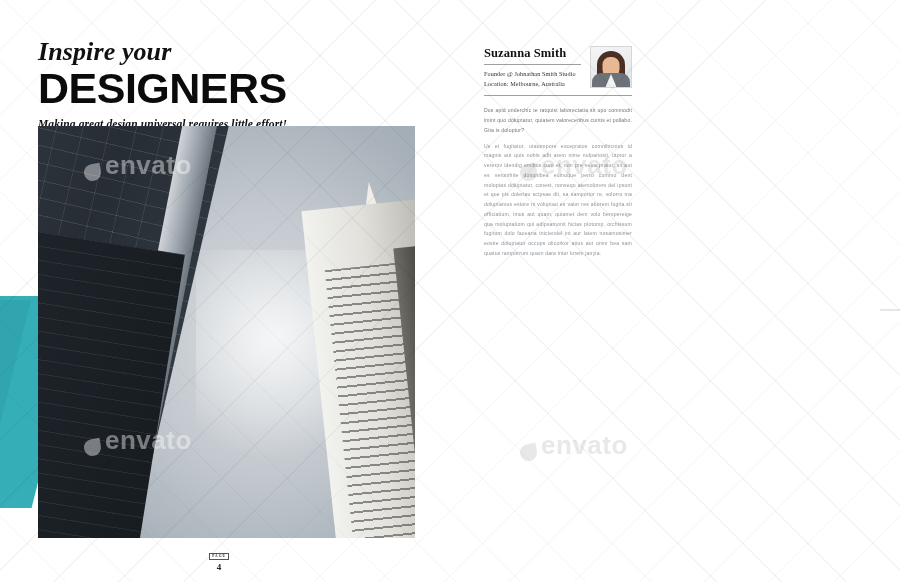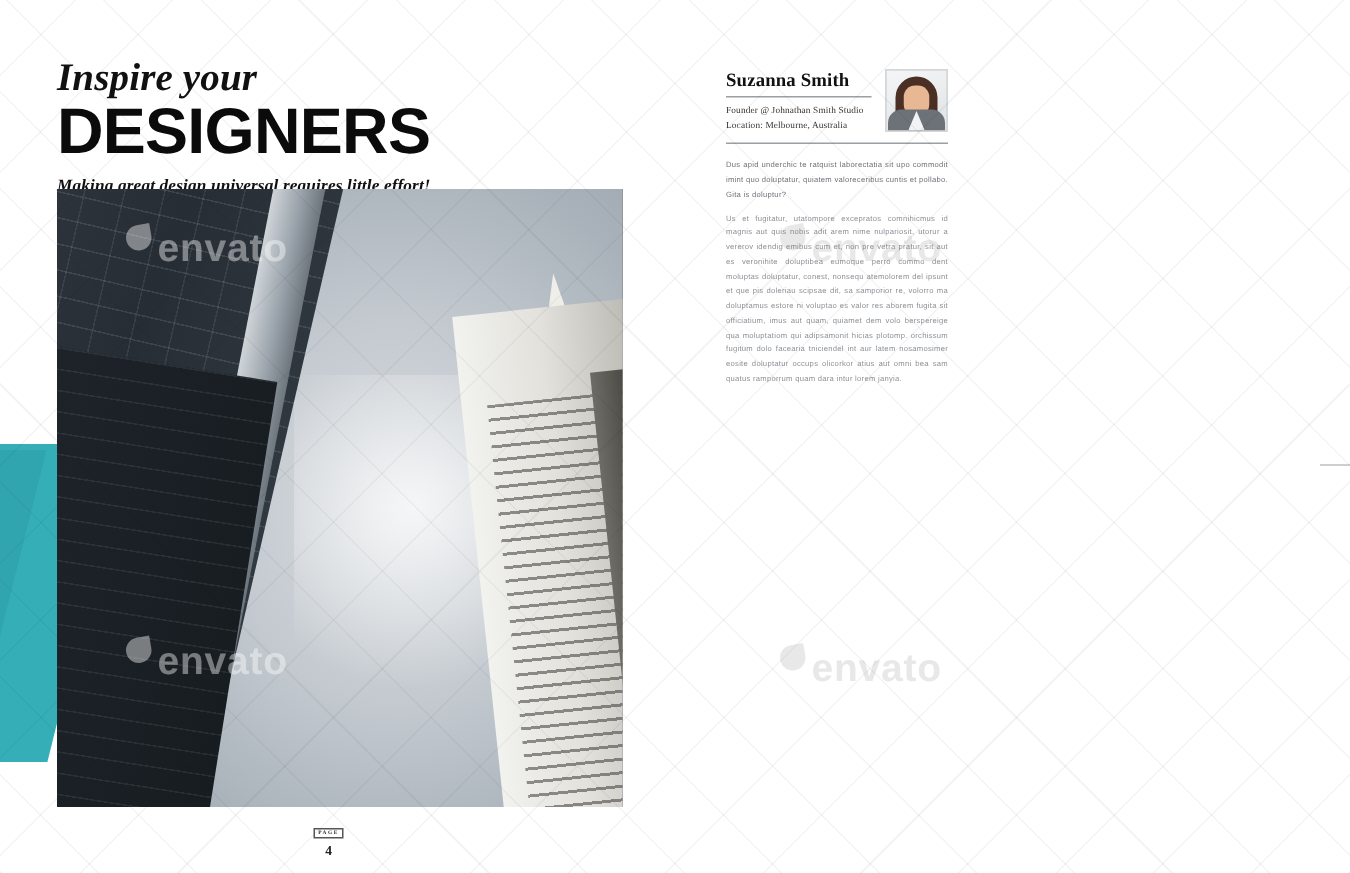--- a/index.html
+++ b/index.html
@@ -222,21 +222,21 @@
     background-image:
       repeating-linear-gradient(45deg, rgba(0,0,0,.045) 0 1px, transparent 1px 46px),
       repeating-linear-gradient(-45deg, rgba(0,0,0,.045) 0 1px, transparent 1px 46px);
   }
   .wm-logo {
     position:absolute;
     font-family:"Liberation Sans", sans-serif;
     font-size:26px; font-weight:700; letter-spacing:.5px;
     color:rgba(255,255,255,.42);
     white-space:nowrap;
-    display:flex; align-items:flex-start; gap:4px;
+    display:flex; align-items:flex-end; gap:4px;
   }
   .wm-logo .leaf {
     width:17px; height:17px; border-radius:50% 0 50% 50%;
     background:rgba(255,255,255,.42); transform:rotate(-10deg);
   }
   .wm-1 { left:84px; top:150px; }
   .wm-2 { left:84px; top:425px; }
   .wm-3 { left:520px; top:150px; color:rgba(120,120,120,.17); }
   .wm-3 .leaf { background:rgba(120,120,120,.17); }
   .wm-4 { left:520px; top:430px; color:rgba(120,120,120,.17); }

